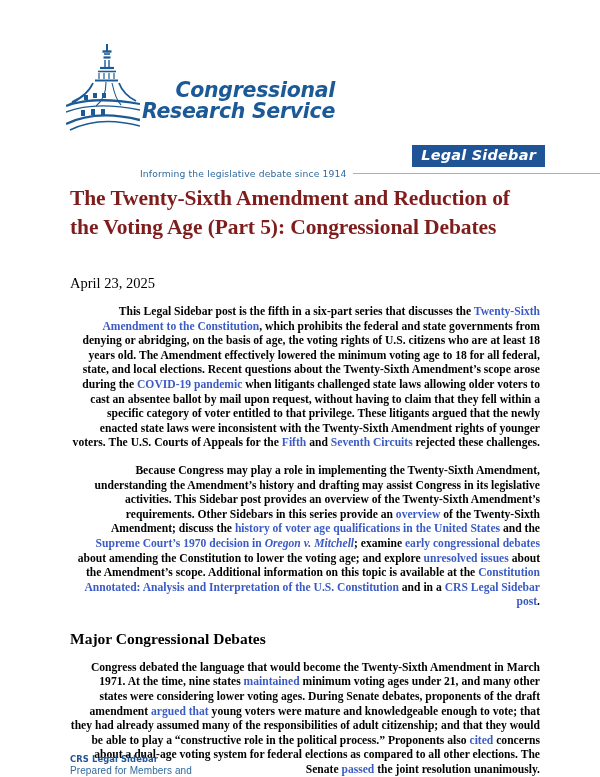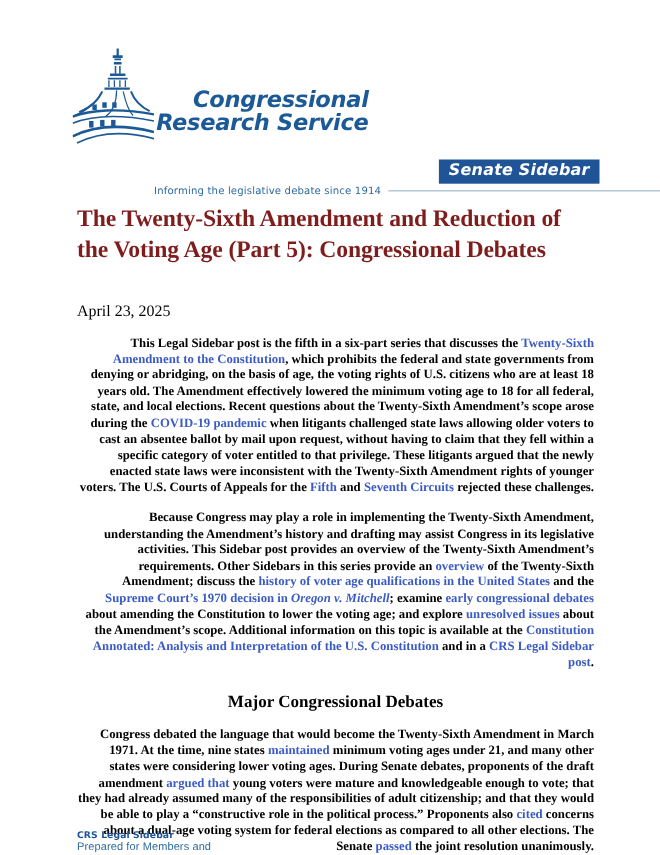--- a/index.html
+++ b/index.html
@@ -121,21 +121,20 @@
     margin: 13px 0 0 0;
     color: #000;
     font-weight: bold;
   }
   h2.section-head {
     font-family: "Liberation Serif", serif;
     font-weight: bold;
     font-size: 15.5px;
     margin: 20px 0 0 0;
     color: #000;
-    text-align: center;
   }
   a.doclink {
     color: #3B5BC4;
     text-decoration: none;
   }
   .ital { font-style: italic; }
 
   
   .footer {
     position: absolute;
@@ -211,21 +210,21 @@
         <div class="wordmark-line">Congressional</div>
         <div class="wordmark-line">Research Service</div>
       </div>
     </div>
 
     <div class="tagline-row">
       <div class="tagline">Informing the legislative debate since 1914</div>
       <div class="tagline-rule"></div>
     </div>
 
-    <div class="sidebar-badge">Senate Sidebar</div>
+    <div class="sidebar-badge">Legal Sidebar</div>
   </div>
 
   <div class="content">
 
     <h1 class="doc-title">The Twenty-Sixth Amendment and Reduction of the Voting Age (Part 5): Congressional Debates</h1>
 
     <div class="doc-date">April 23, 2025</div>
 
     <p class="body-text"><span>This Legal Sidebar post is the fifth in a six-part series that discusses the </span><a class="doclink" href="#">Twenty-Sixth Amendment to the Constitution</a><span>, which prohibits the federal and state governments from denying or abridging, on the basis of age, the voting rights of U.S. citizens who are at least 18 years old. The Amendment effectively lowered the minimum voting age to 18 for all federal, state, and local elections. Recent questions about the Twenty-Sixth Amendment’s scope arose during the </span><a class="doclink" href="#">COVID-19 pandemic</a><span> when litigants challenged state laws allowing older voters to cast an absentee ballot by mail upon request, without having to claim that they fell within a specific category of voter entitled to that privilege. These litigants argued that the newly enacted state laws were inconsistent with the Twenty-Sixth Amendment rights of younger voters. The U.S. Courts of Appeals for the </span><a class="doclink" href="#">Fifth</a><span> and </span><a class="doclink" href="#">Seventh Circuits</a><span> rejected these challenges.</span></p>
 

